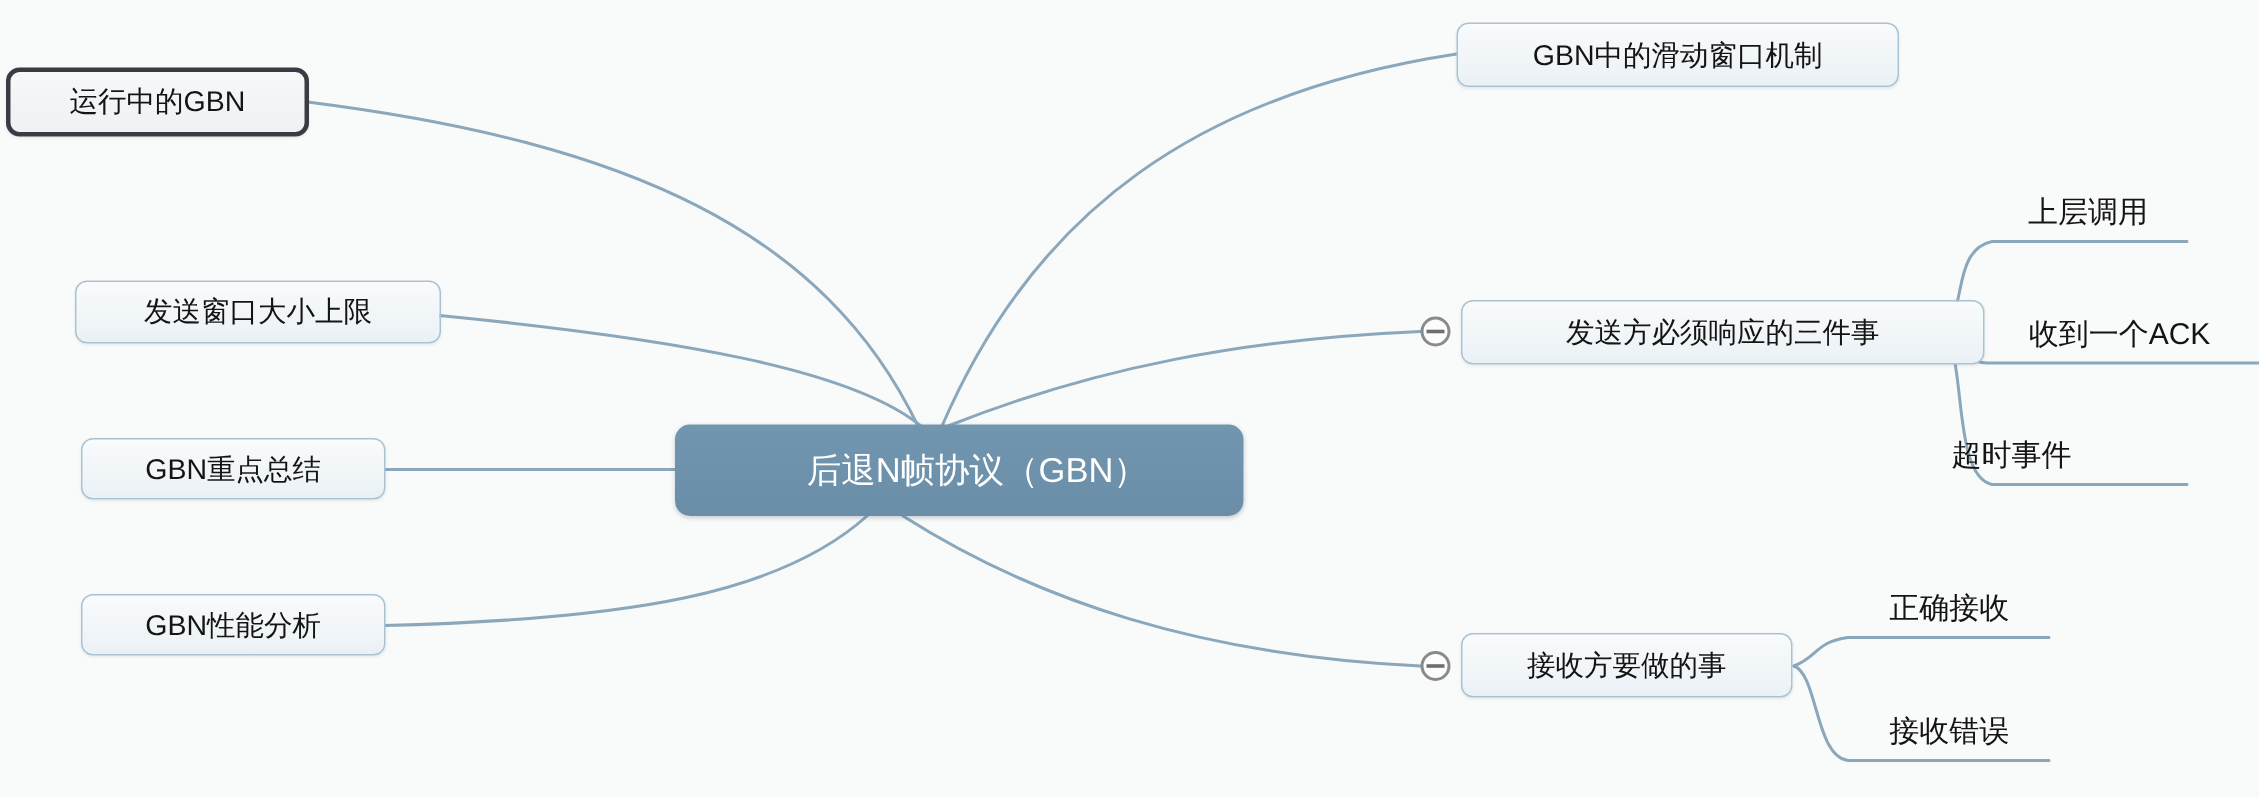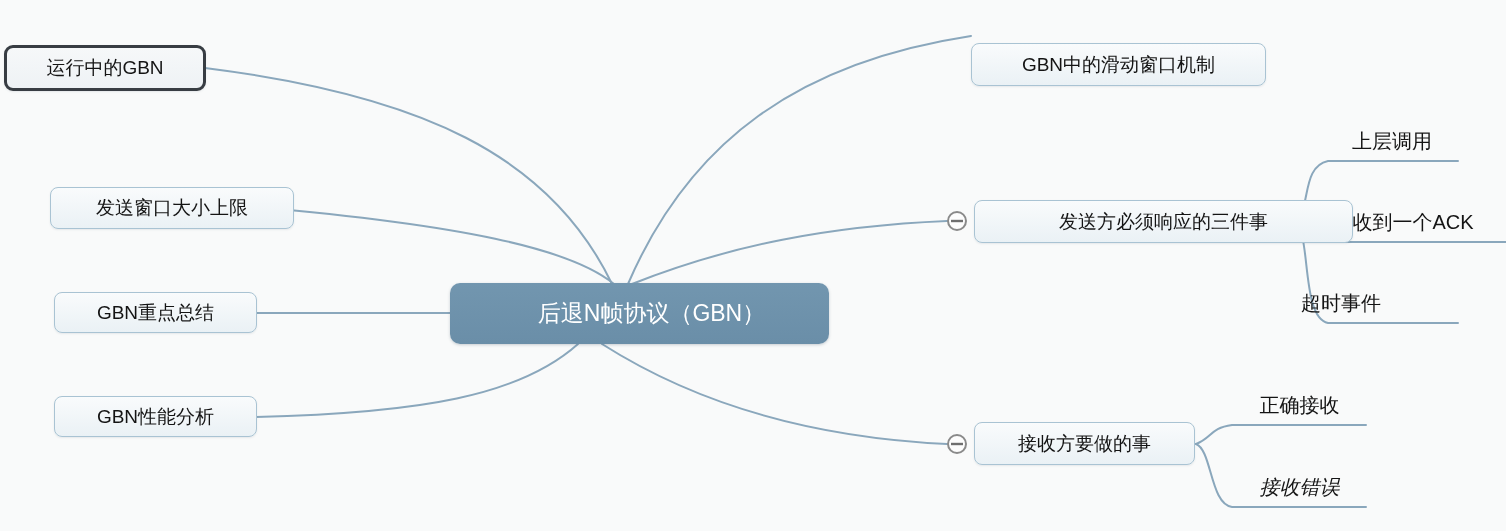--- a/index.html
+++ b/index.html
@@ -103,29 +103,29 @@
   <div class="topic root" style="left:450px; top:283px; width:379px; height:61px;padding-left:24px;">后退N帧协议（GBN）</div>
 
   <div class="topic selected" style="left:4px; top:45px; width:202px; height:46px;">运行中的GBN</div>
 
   <div class="topic" style="left:14px; top:187px; width:244px; height:42px;margin-left:36px;">发送窗口大小上限</div>
 
   <div class="topic" style="left:54px; top:292px; width:203px; height:41px;">GBN重点总结</div>
 
   <div class="topic" style="left:54px; top:396px; width:203px; height:41px;">GBN性能分析</div>
 
-  <div class="topic" style="left:971px; top:15px; width:295px; height:43px;margin-top:28px;">GBN中的滑动窗口机制</div>
+  <div class="topic" style="left:971px; top:15px; width:295px; height:43px;">GBN中的滑动窗口机制</div>
 
-  <div class="topic" style="left:974px; top:200px; width:379px; height:43px;">发送方必须响应的三件事</div>
+  <div class="topic" style="left:974px; top:200px; width:349px; height:43px;">发送方必须响应的三件事</div>
 
   <div class="topic" style="left:974px; top:422px; width:221px; height:43px;">接收方要做的事</div>
 
   <div class="child-label" style="left:1326px; top:127px; width:132px; height:28px;">上层调用</div>
 
   <div class="child-label" style="left:1330px; top:208px; width:166px; height:28px;">收到一个ACK</div>
 
   <div class="child-label" style="left:1275px; top:289px; width:132px; height:28px;">超时事件</div>
 
   <div class="child-label" style="left:1232px; top:391px; width:135px; height:28px;">正确接收</div>
 
-  <div class="child-label" style="left:1232px; top:473px; width:135px; height:28px;font-style:italic;">接收错误</div>
+  <div class="child-label" style="left:1232px; top:473px; width:135px; height:28px;">接收错误</div>
 
 </div>
 
 </body></html>

